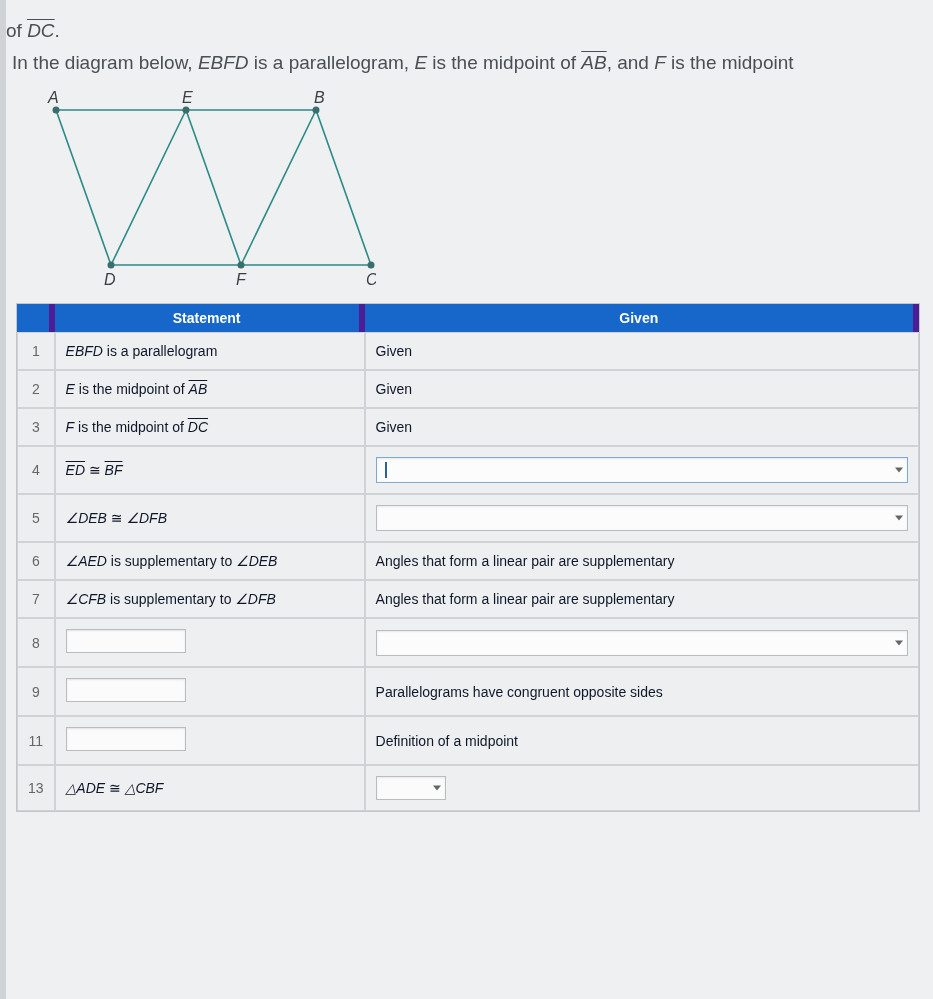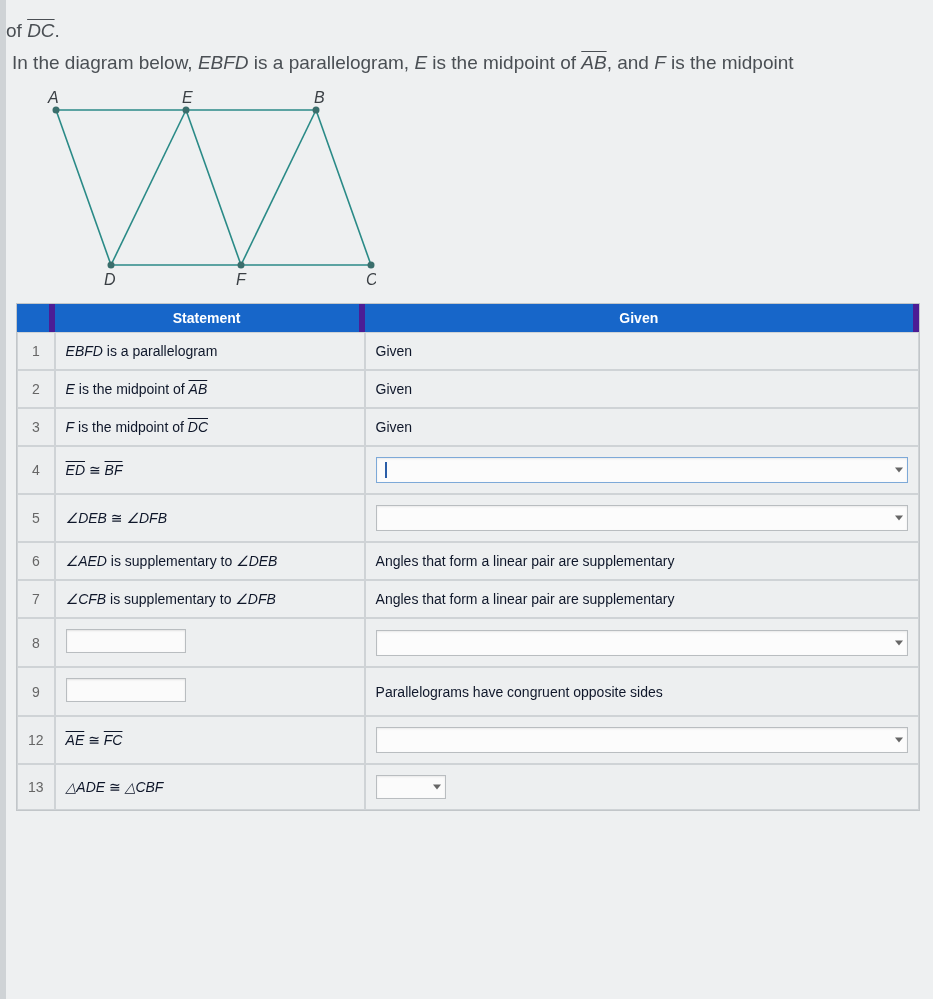--- a/index.html
+++ b/index.html
@@ -211,27 +211,23 @@
               <span class="caret"></span>
             </span>
           </td>
         </tr>
         <tr>
           <td class="num">9</td>
           <td><span class="input-small"></span></td>
           <td>Parallelograms have congruent opposite sides</td>
         </tr>
         <tr>
-          <td class="num">12</td>
-          <td><span class="overline ital">AE</span> ≅ <span class="overline ital">FC</span></td>
-          <td>
-            <span class="dd-wide gray">
-              <span class="caret"></span>
-            </span>
-          </td>
+          <td class="num">11</td>
+          <td><span class="input-small"></span></td>
+          <td>Definition of a midpoint</td>
         </tr>
         <tr>
           <td class="num">13</td>
           <td><span class="ital">△ADE</span> ≅ <span class="ital">△CBF</span></td>
           <td><span class="dd-small"><span class="caret"></span></span></td>
         </tr>
       </tbody>
   </table>
 </div>
 

